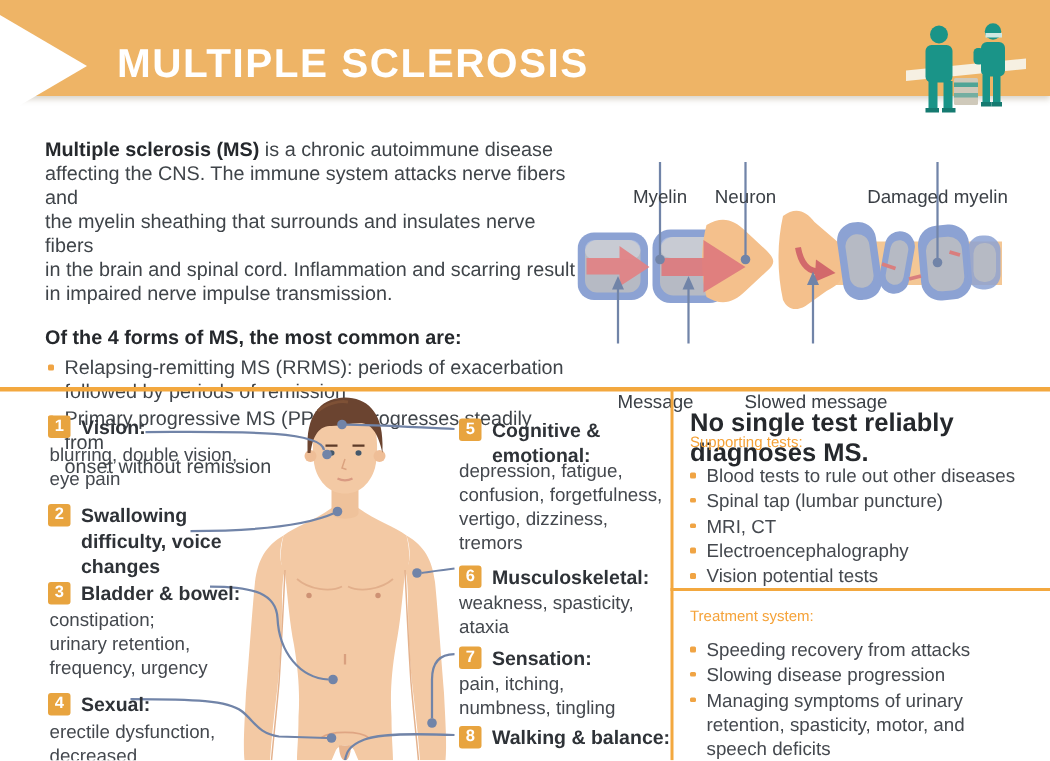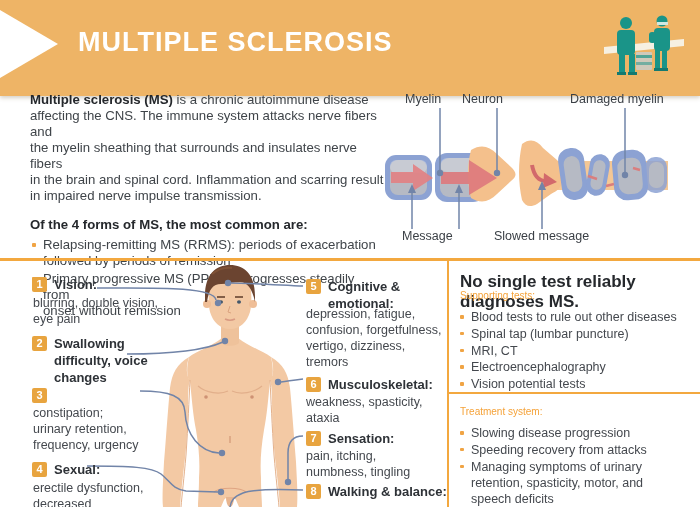--- a/index.html
+++ b/index.html
@@ -1,41 +1,41 @@
 <!DOCTYPE html>
 <html><head>
 <meta charset="utf-8">
 <style>
   html,body{margin:0;padding:0;background:#fff;}
   .page{position:relative;width:700px;height:507px;overflow:hidden;background:#ffffff;
         font-family:"Liberation Sans",sans-serif;-webkit-font-smoothing:antialiased;}
   .abs{position:absolute;}
 
   
-  .header{position:absolute;left:0;top:0;width:700px;height:96px;background:#eeb466;
+  .header{position:absolute;left:0;top:0;width:700px;height:64px;background:#eeb466;
           box-shadow:0 2px 4px rgba(90,70,30,.25);}
   .chevron{position:absolute;left:0;top:10px;width:0;height:0;
            border-top:34px solid transparent;border-bottom:34px solid transparent;
            border-left:58px solid #ffffff;}
   .title{position:absolute;left:78px;top:27px;margin:0;color:#ffffff;font-size:27px;
          font-weight:bold;letter-spacing:1px;}
 
   
   .intro-col{position:absolute;left:30px;top:92px;width:354px;}
   .intro{margin:0;font-size:13.2px;line-height:16px;color:#3f4449;white-space:pre-line;}
   .intro b{color:#25282c;text-align:right;}
   .forms-heading{margin:13px 0 4px 0;font-size:13.2px;line-height:16px;font-weight:bold;color:#25282c;}
   ul.blist{list-style:none;margin:0;padding:0 0 0 13px;}
   ul.blist li{position:relative;font-size:13.2px;line-height:16px;color:#3f4449;
               white-space:pre-line;margin-bottom:2px;}
   ul.blist li::before{content:"";position:absolute;left:-11px;top:6px;width:3.5px;height:3.5px;
               background:#f0a444;border-radius:1px;}
 
   
-  .dg-label{position:absolute;font-size:12.5px;color:#3a3f45;text-align:left;}
+  .dg-label{position:absolute;font-size:12.5px;color:#3a3f45;text-align:center;margin-top:32px;}
 
   
   .rule-h{position:absolute;background:#f3a83f;}
   .rule-v{position:absolute;background:#f3a83f;}
 
   
   .badge{position:absolute;width:15px;height:15px;background:#e8a43f;color:#ffffff;
          font-size:11px;font-weight:bold;text-align:center;line-height:15px;border-radius:2px;}
   .sym-label{position:absolute;font-size:13px;line-height:17px;font-weight:bold;color:#2e3237;
              white-space:pre-line;}
@@ -226,20 +226,21 @@
   <div class="sym-label" style="left:54px;top:276px;width:115px">Vision:</div>
   <div class="sym-detail" style="left:33px;top:295px;width:140px">blurring, double vision,
 eye pain</div>
 
   <div class="badge" style="left:32px;top:336px">2</div>
   <div class="sym-label" style="left:54px;top:335px;width:120px">Swallowing
 difficulty, voice
 changes</div>
 
   <div class="badge" style="left:32px;top:388px">3</div>
+  <div class="sym-label" style="left:54px;top:387px;width:120px">Bladder &amp; bowel:</div>
   <div class="sym-detail" style="left:33px;top:405px;width:145px">constipation;
 urinary retention,
 frequency, urgency</div>
 
   <div class="badge" style="left:32px;top:462px">4</div>
   <div class="sym-label" style="left:54px;top:461px;width:115px">Sexual:</div>
   <div class="sym-detail" style="left:33px;top:480px;width:145px">erectile dysfunction,
 decreased</div>
 
   <div class="badge" style="left:306px;top:279px">5</div>
@@ -268,21 +269,21 @@
   <ul class="rplist" style="left:471px;top:309px;width:225px">
     <li>Blood tests to rule out other diseases</li>
     <li>Spinal tap (lumbar puncture)</li>
     <li>MRI, CT</li>
     <li>Electroencephalography</li>
     <li>Vision potential tests</li>
   </ul>
 
   <div class="orange-head" style="left:460px;top:406px;width:200px">Treatment system:</div>
   <ul class="rplist" style="left:471px;top:425px;width:228px">
+    <li>Speeding recovery from attacks</li>
     <li>Slowing disease progression</li>
-    <li>Speeding recovery from attacks</li>
     <li>Managing symptoms of urinary
 retention, spasticity, motor, and
 speech deficits</li>
 
   </ul>
 
 </div>
 
 </body></html>

